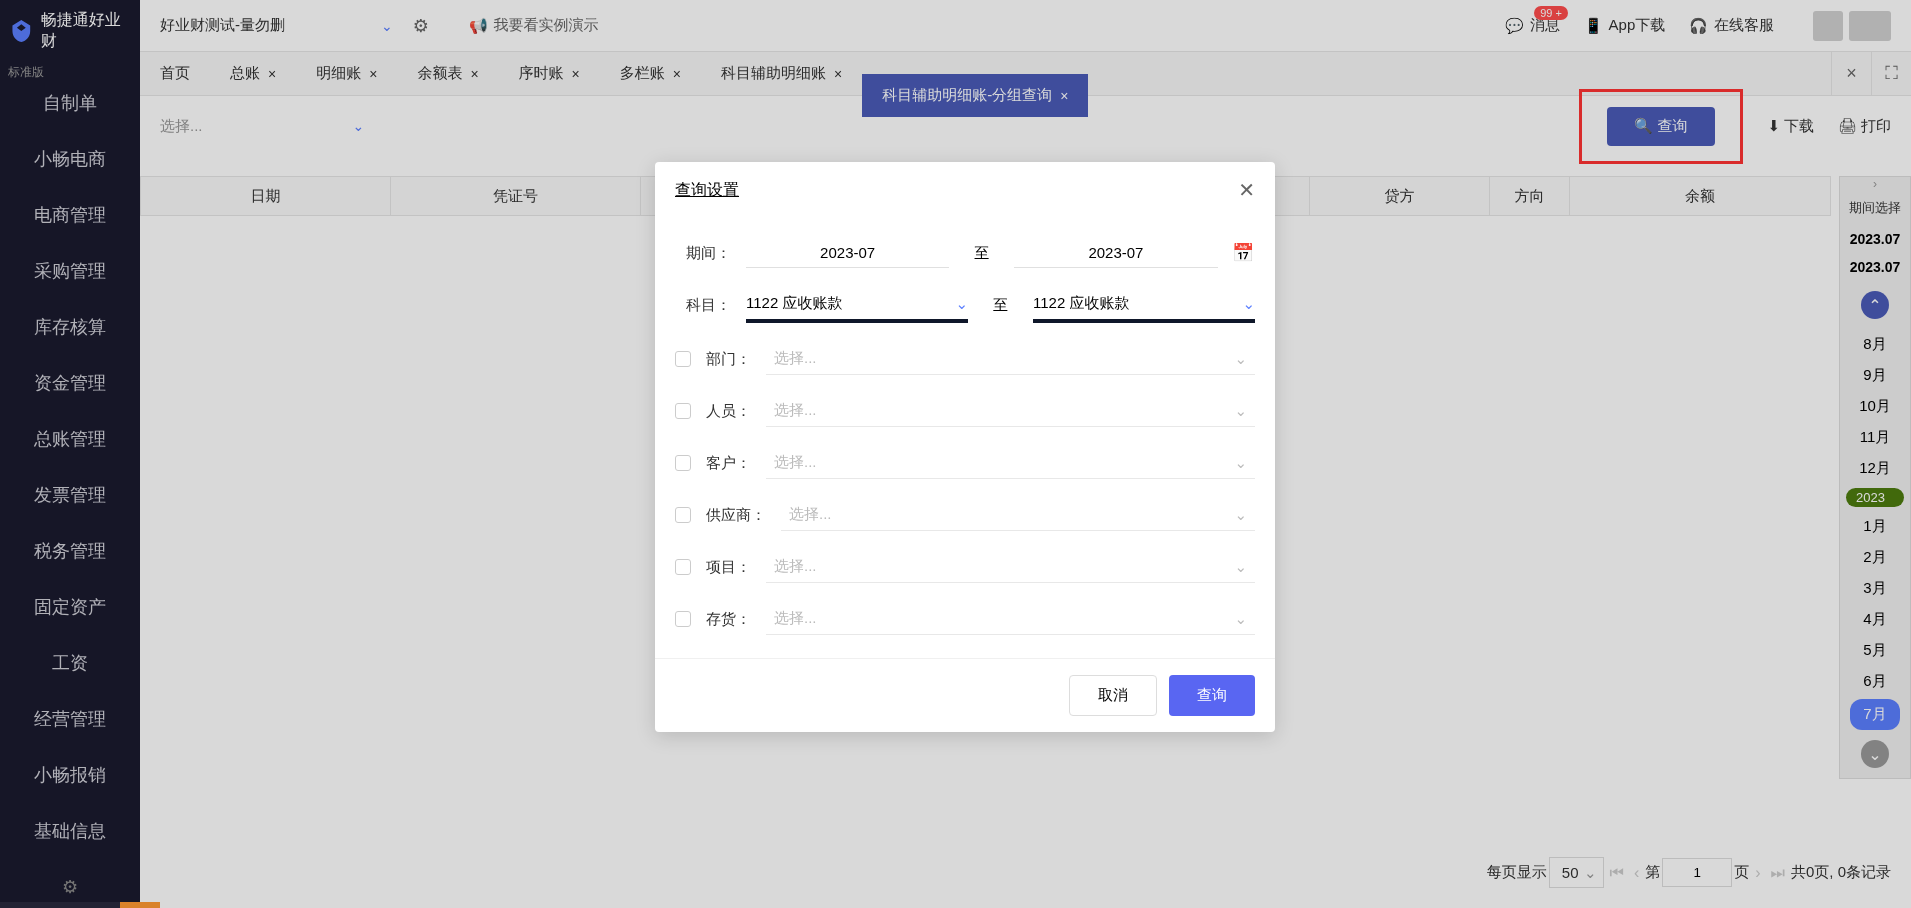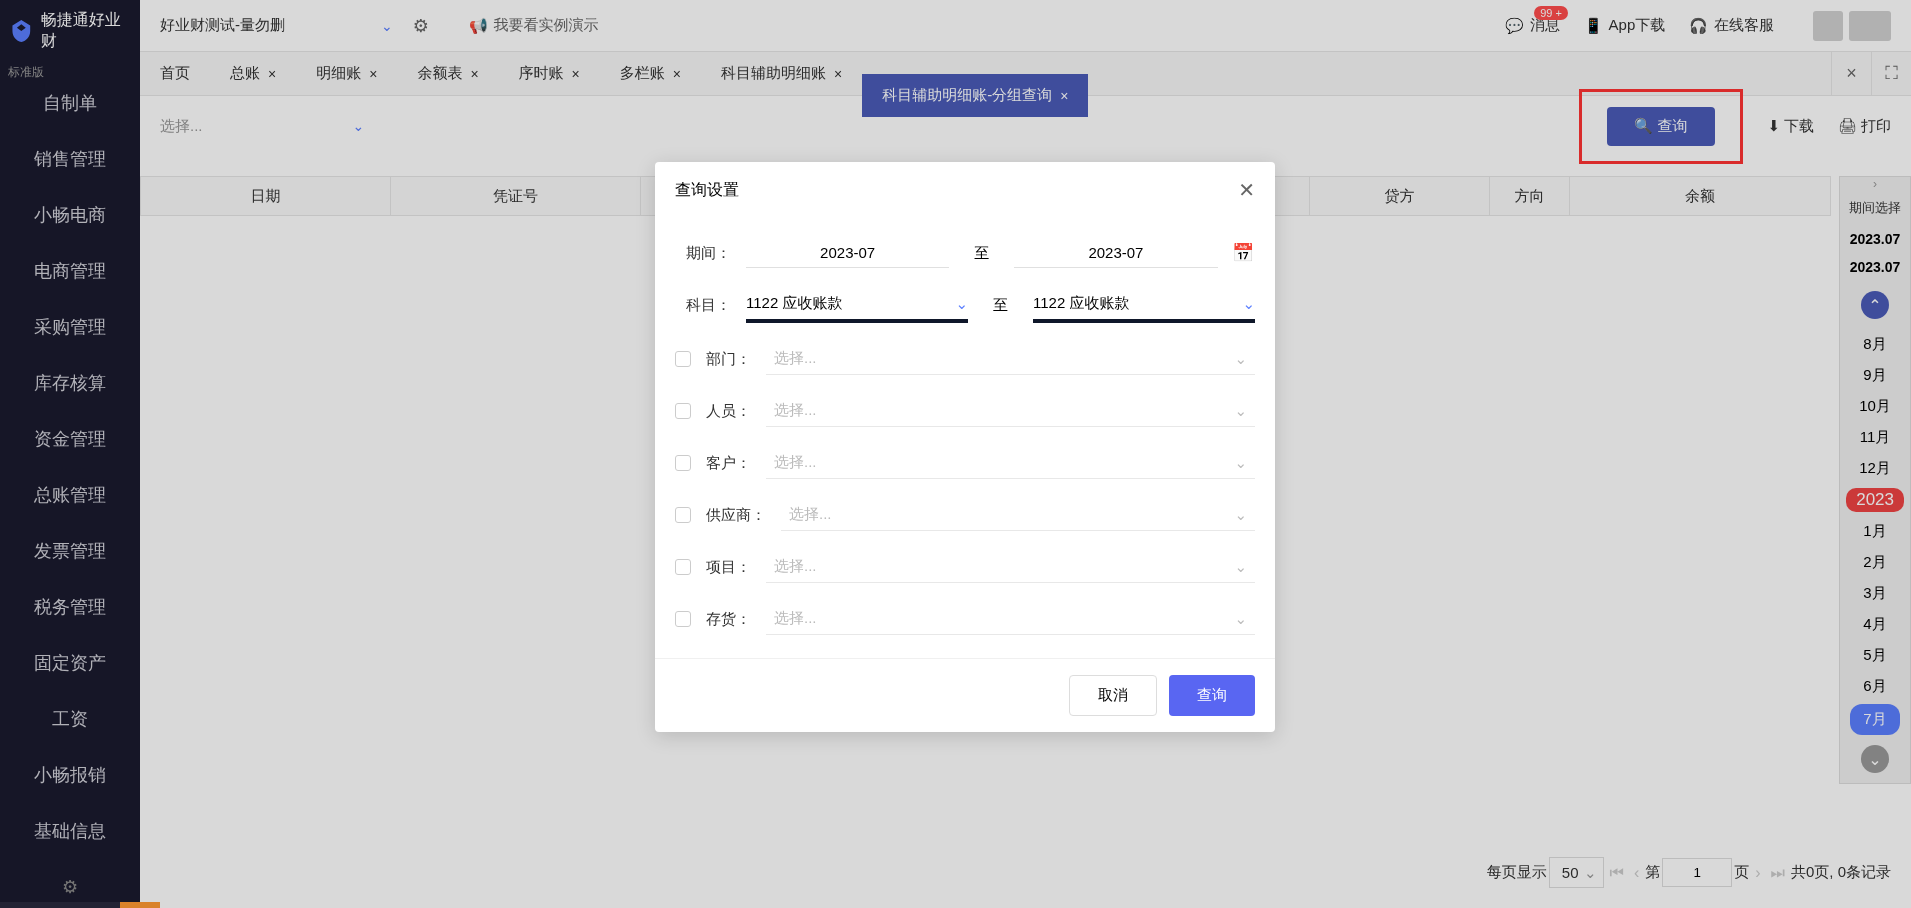--- a/index.html
+++ b/index.html
@@ -49,37 +49,37 @@
     .table-header { position: absolute; left: 140px; top: 176px; right: 80px; height: 40px; display: flex; background: #fafafa; border: 1px solid #e6e6e6; }
     .th { flex: 1; display: flex; align-items: center; justify-content: center; font-size: 15px; color: #333; border-right: 1px solid #e6e6e6; }
     .th:last-child { border-right: none; }
     
     
     .period-sidebar { position: absolute; right: 0; top: 176px; width: 72px; background: #f0f0f0; border: 1px solid #ddd; }
     .period-title { padding: 8px 4px; font-size: 13px; text-align: center; color: #333; }
     .period-date { padding: 6px 4px; font-size: 14px; font-weight: bold; text-align: center; }
     .scroll-up { width: 28px; height: 28px; background: #4a5bb8; border-radius: 50%; margin: 10px auto; display: flex; align-items: center; justify-content: center; color: #fff; cursor: pointer; }
     .month-item { padding: 6px 0; text-align: center; font-size: 15px; cursor: pointer; }
-    .year-badge { background: #ef4444; color: #fff; border-radius: 10px; padding: 2px 10px; font-size: 17px; margin: 4px 6px; text-align: right; }
+    .year-badge { background: #4d7c0f; color: #fff; border-radius: 10px; padding: 2px 10px; font-size: 13px; margin: 4px 6px; text-align: left; }
     .month-item.active { background: #5b7fff; color: #fff; border-radius: 12px; margin: 2px 10px; }
     .scroll-down { width: 28px; height: 28px; background: #999; border-radius: 50%; margin: 10px auto; display: flex; align-items: center; justify-content: center; color: #fff; cursor: pointer; }
     
     
     .pagination { position: absolute; left: 140px; bottom: 20px; right: 20px; display: flex; align-items: center; justify-content: flex-end; gap: 2px; font-size: 15px; color: #333; }
     .page-select { border: 1px solid #ddd; padding: 6px 24px 6px 12px; position: relative; }
     .page-input { border: 1px solid #ddd; padding: 6px 12px; width: 70px; text-align: center; }
     .page-nav { color: #ccc; cursor: pointer; padding: 0 4px; font-size: 16px; }
     
     
     .overlay { position: absolute; inset: 0; background: rgba(0,0,0,0.15); z-index: 100; }
     
     
     .dialog { position: absolute; left: 655px; top: 162px; width: 620px; background: #fff; border-radius: 4px; box-shadow: 0 4px 20px rgba(0,0,0,0.15); z-index: 200; }
     .dialog-header { padding: 16px 20px; display: flex; justify-content: space-between; align-items: center; }
-    .dialog-title { font-size: 16px; font-weight: 500; }
+    .dialog-title { font-size: 16px; font-weight: 500; text-decoration: underline; }
     .dialog-close { font-size: 20px; cursor: pointer; color: #666; }
     .dialog-body { padding: 10px 20px 10px 20px; max-height: 440px; overflow-y: auto; position: relative; }
     .dialog-body::-webkit-scrollbar { width: 10px; }
     .dialog-body::-webkit-scrollbar-thumb { background: #ccc; border-radius: 5px; }
     .form-row { display: flex; align-items: center; padding: 10px 0; gap: 15px; }
     .form-label { width: 56px; font-size: 15px; text-align: right; color: #333; }
     .date-input { flex: 1; text-align: center; font-size: 15px; padding: 6px 0; border-bottom: 1px solid #e0e0e0; }
     .to-label { padding: 0 10px; font-size: 15px; }
     .cal-icon { color: #5b7fff; font-size: 18px; cursor: pointer; }
     .account-select { flex: 1; font-size: 15px; padding: 6px 0; border-bottom: 4px solid #0f172a; display: flex; justify-content: space-between; align-items: center; }
@@ -97,31 +97,31 @@
 <div class="sidebar">
   <div class="logo-area">
     <svg class="logo-icon" viewBox="0 0 24 24" fill="currentColor">
         <path d="M12 2L4 7v5c0 5 3.5 9 8 10 4.5-1 8-5 8-10V7l-8-5z M12 6l4 3-4 3-4-3 4-3z"></path>
       </svg>
     <span>畅捷通好业财</span>
   </div>
   <div class="version-tag">标准版</div>
   <div class="sidebar-menu">
     <div class="menu-item" style="padding-top:0">自制单</div>
-    <div class="menu-item">销售管理</div>
     <div class="menu-item">小畅电商</div>
     <div class="menu-item">电商管理</div>
     <div class="menu-item">采购管理</div>
     <div class="menu-item">库存核算</div>
     <div class="menu-item">资金管理</div>
     <div class="menu-item">总账管理</div>
     <div class="menu-item">发票管理</div>
     <div class="menu-item">税务管理</div>
     <div class="menu-item">固定资产</div>
     <div class="menu-item">工资</div>
+    <div class="menu-item">经营管理</div>
     <div class="menu-item">小畅报销</div>
     <div class="menu-item">基础信息</div>
   </div>
   <div class="sidebar-footer">
     <span class="gear-icon">⚙</span>
   </div>
   <div class="bottom-bar"></div>
 </div>
 
 <div class="topbar">

